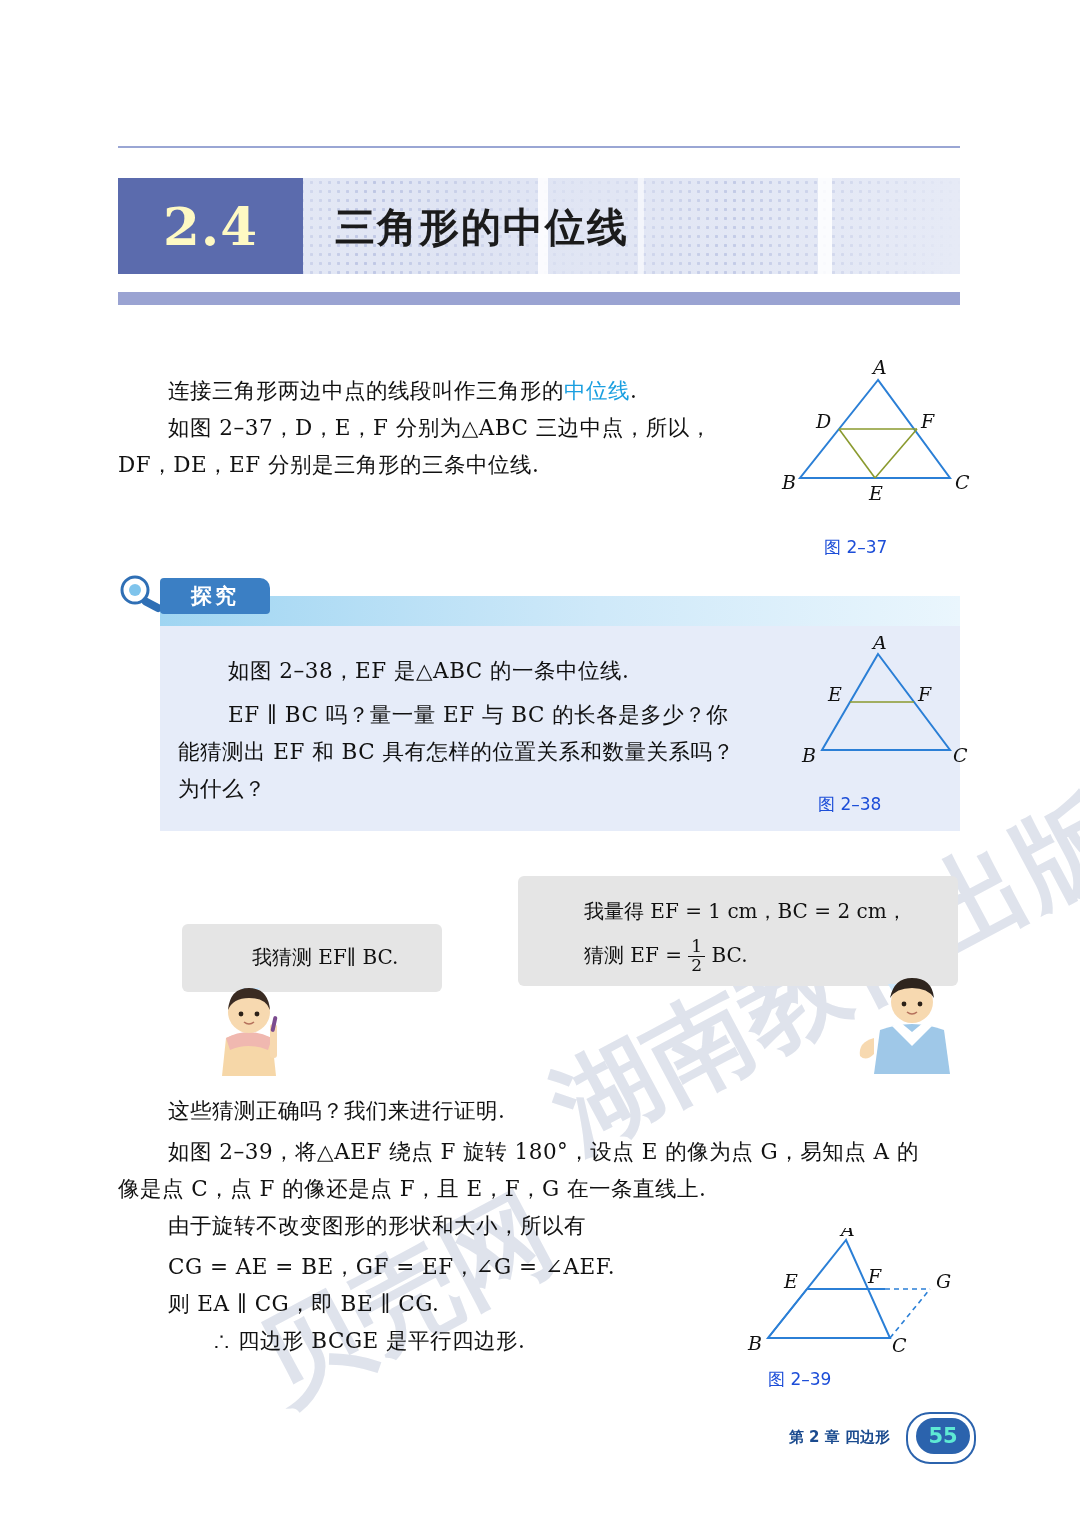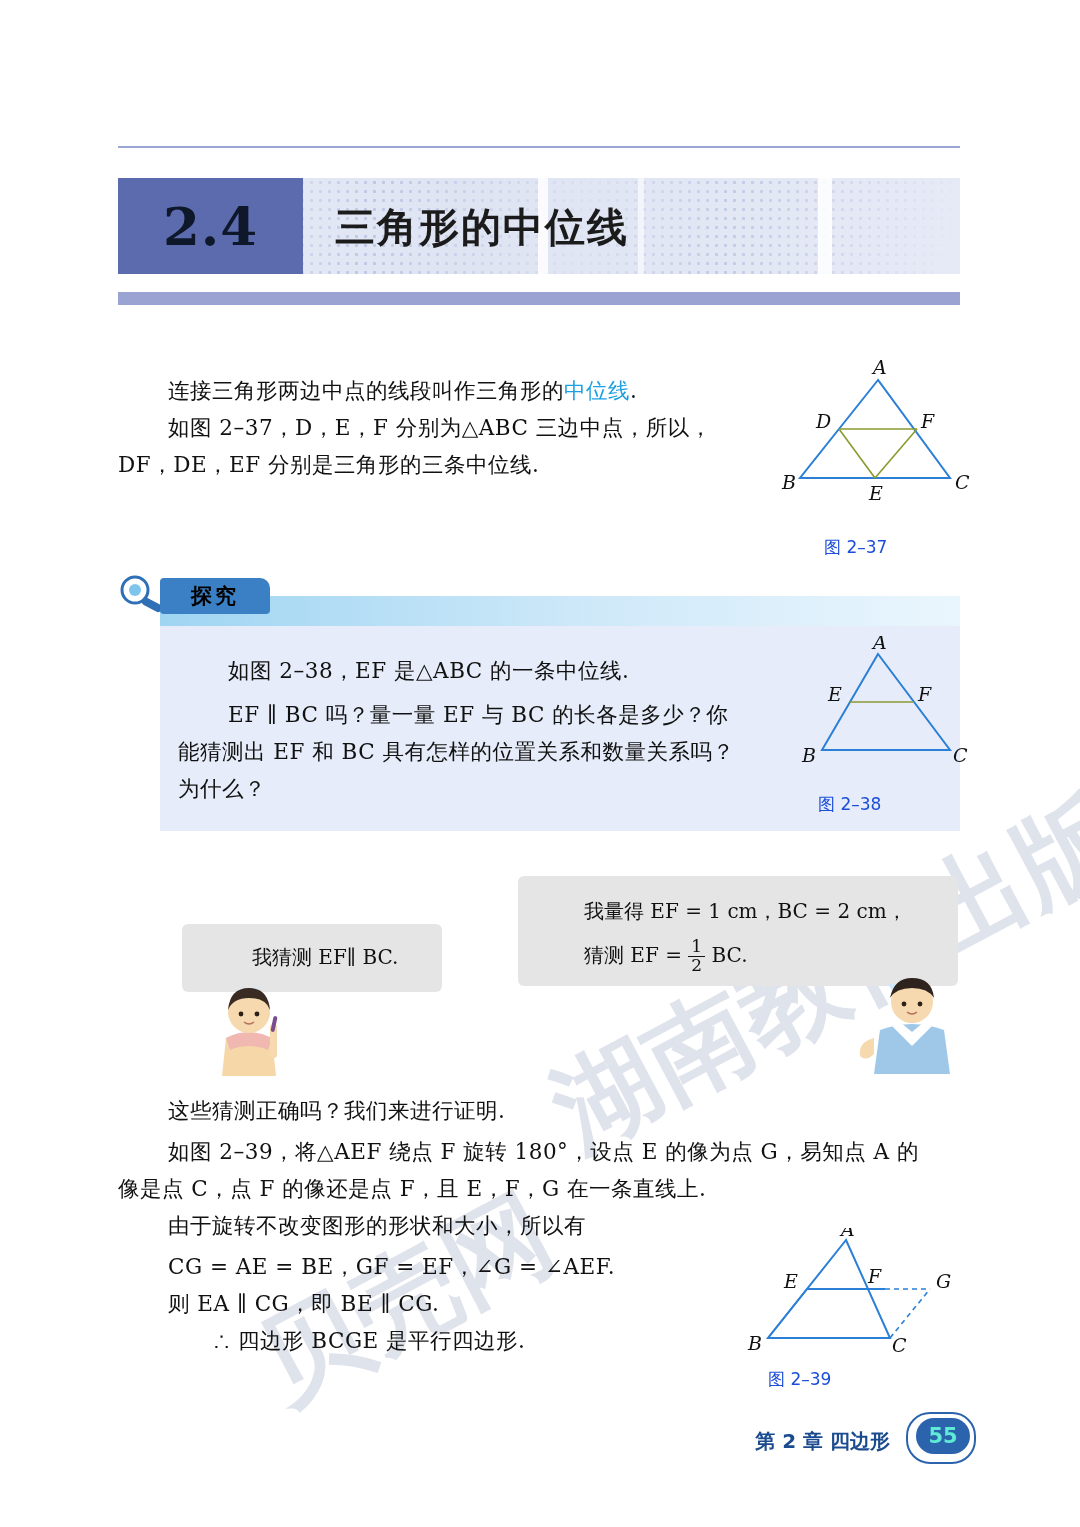--- a/index.html
+++ b/index.html
@@ -31,21 +31,21 @@
     opacity:.85;
     -webkit-mask-image:linear-gradient(100deg, rgba(0,0,0,0) 15%, rgba(0,0,0,1) 30%, rgba(0,0,0,.15) 55%, rgba(0,0,0,.9) 72%, rgba(0,0,0,0) 100%);
             mask-image:linear-gradient(100deg, rgba(0,0,0,0) 15%, rgba(0,0,0,1) 30%, rgba(0,0,0,.15) 55%, rgba(0,0,0,.9) 72%, rgba(0,0,0,0) 100%);
   }
   .title-band .stripe{
     position:absolute;top:0;bottom:0;width:10px;background:#ffffff;opacity:.85;
   }
   .num-box{
     position:absolute;left:118px;top:178px;width:185px;height:96px;
     background:#5b6bad;
-    color:#0f172a;
+    color:#fef9c3;
     font-family:"DejaVu Serif", serif;
     font-weight:bold;
     font-size:53px;
     letter-spacing:1px;
     display:flex;align-items:center;justify-content:center;
   }
   .title-text{
     position:absolute;left:335px;top:200px;
     font-family:Liberation Mono, monospace;
     font-weight:bold;
@@ -78,21 +78,21 @@
 
   
   .explore-bar{
     position:absolute;left:160px;top:596px;width:800px;height:30px;
     background:linear-gradient(90deg,#9fd5f2 0%, #cfe9f9 55%, #eaf6fd 100%);
   }
   .explore-tab{
     position:absolute;left:160px;top:578px;width:110px;height:36px;
     background:#3b7fc4;
     border-radius:4px 10px 4px 4px;
-    color:#000000;
+    color:#ffffff;
     font-family:"DejaVu Sans", sans-serif;
     font-weight:bold;font-size:21px;
     display:flex;align-items:center;justify-content:center;
     letter-spacing:3px;
   }
   .explore-icon{
     position:absolute;left:118px;top:572px;width:52px;height:44px;
   }
   .explore-box{
     position:absolute;left:160px;top:626px;width:800px;height:205px;
@@ -121,21 +121,21 @@
     pointer-events:none;
     user-select:none;
   }
   .wm1{left:520px;top:880px;font-size:104px;transform:rotate(-28deg);}
   .wm2{left:250px;top:1230px;font-size:104px;transform:rotate(-28deg);}
 
   
   .footer-text{
     position:absolute;right:118px;top:1428px;
     font-family:"DejaVu Sans", sans-serif;
-    font-size:20px;color:#1b4b8f;font-weight:bold;
+    font-size:15px;color:#1b4b8f;font-weight:bold;
   }
   .page-badge{
     position:absolute;right:110px;top:1418px;
     width:54px;height:36px;border-radius:18px;
     background:#2b63ad;color:#5eead4;
     display:flex;align-items:center;justify-content:center;
     font-family:"DejaVu Sans", sans-serif;font-size:21px;font-weight:bold;
   }
   .footer-ring{
     position:absolute;right:104px;top:1412px;width:66px;height:48px;

